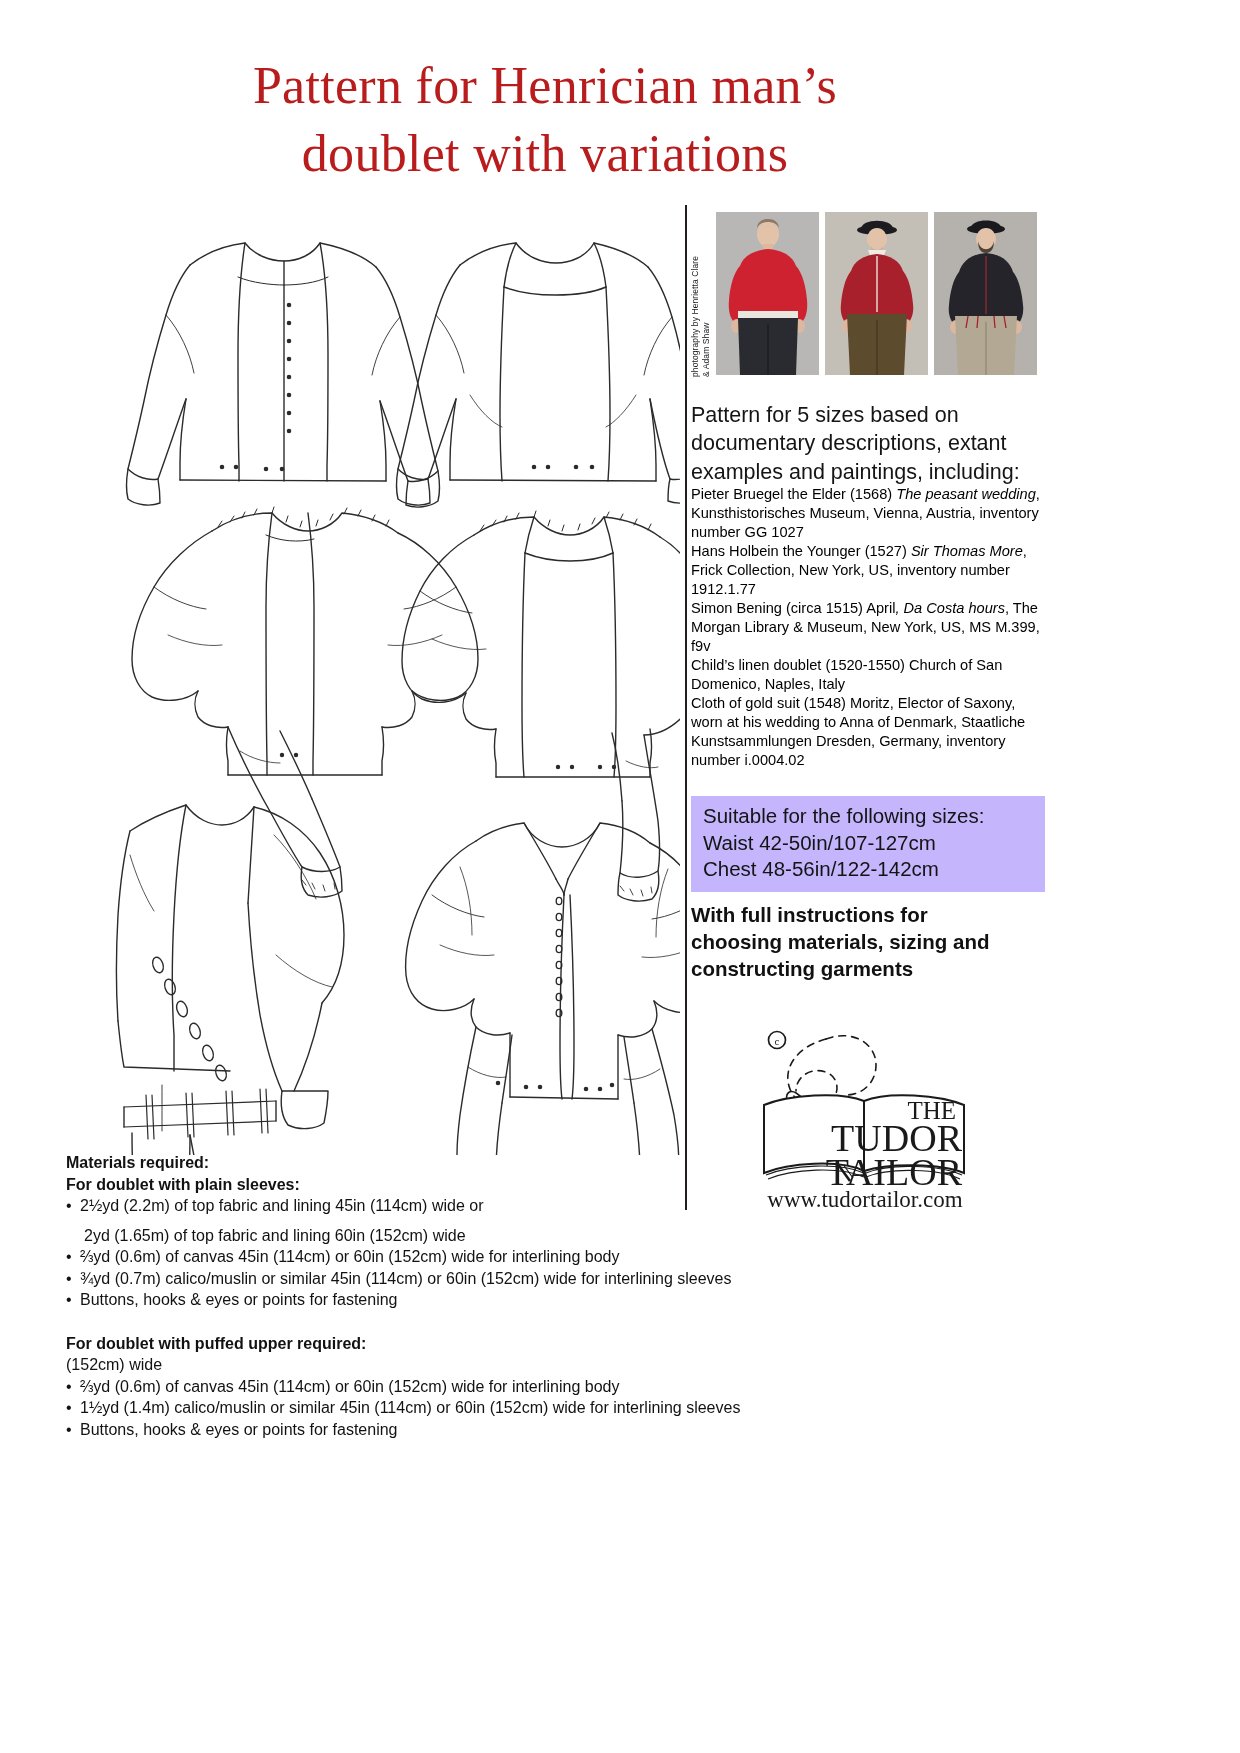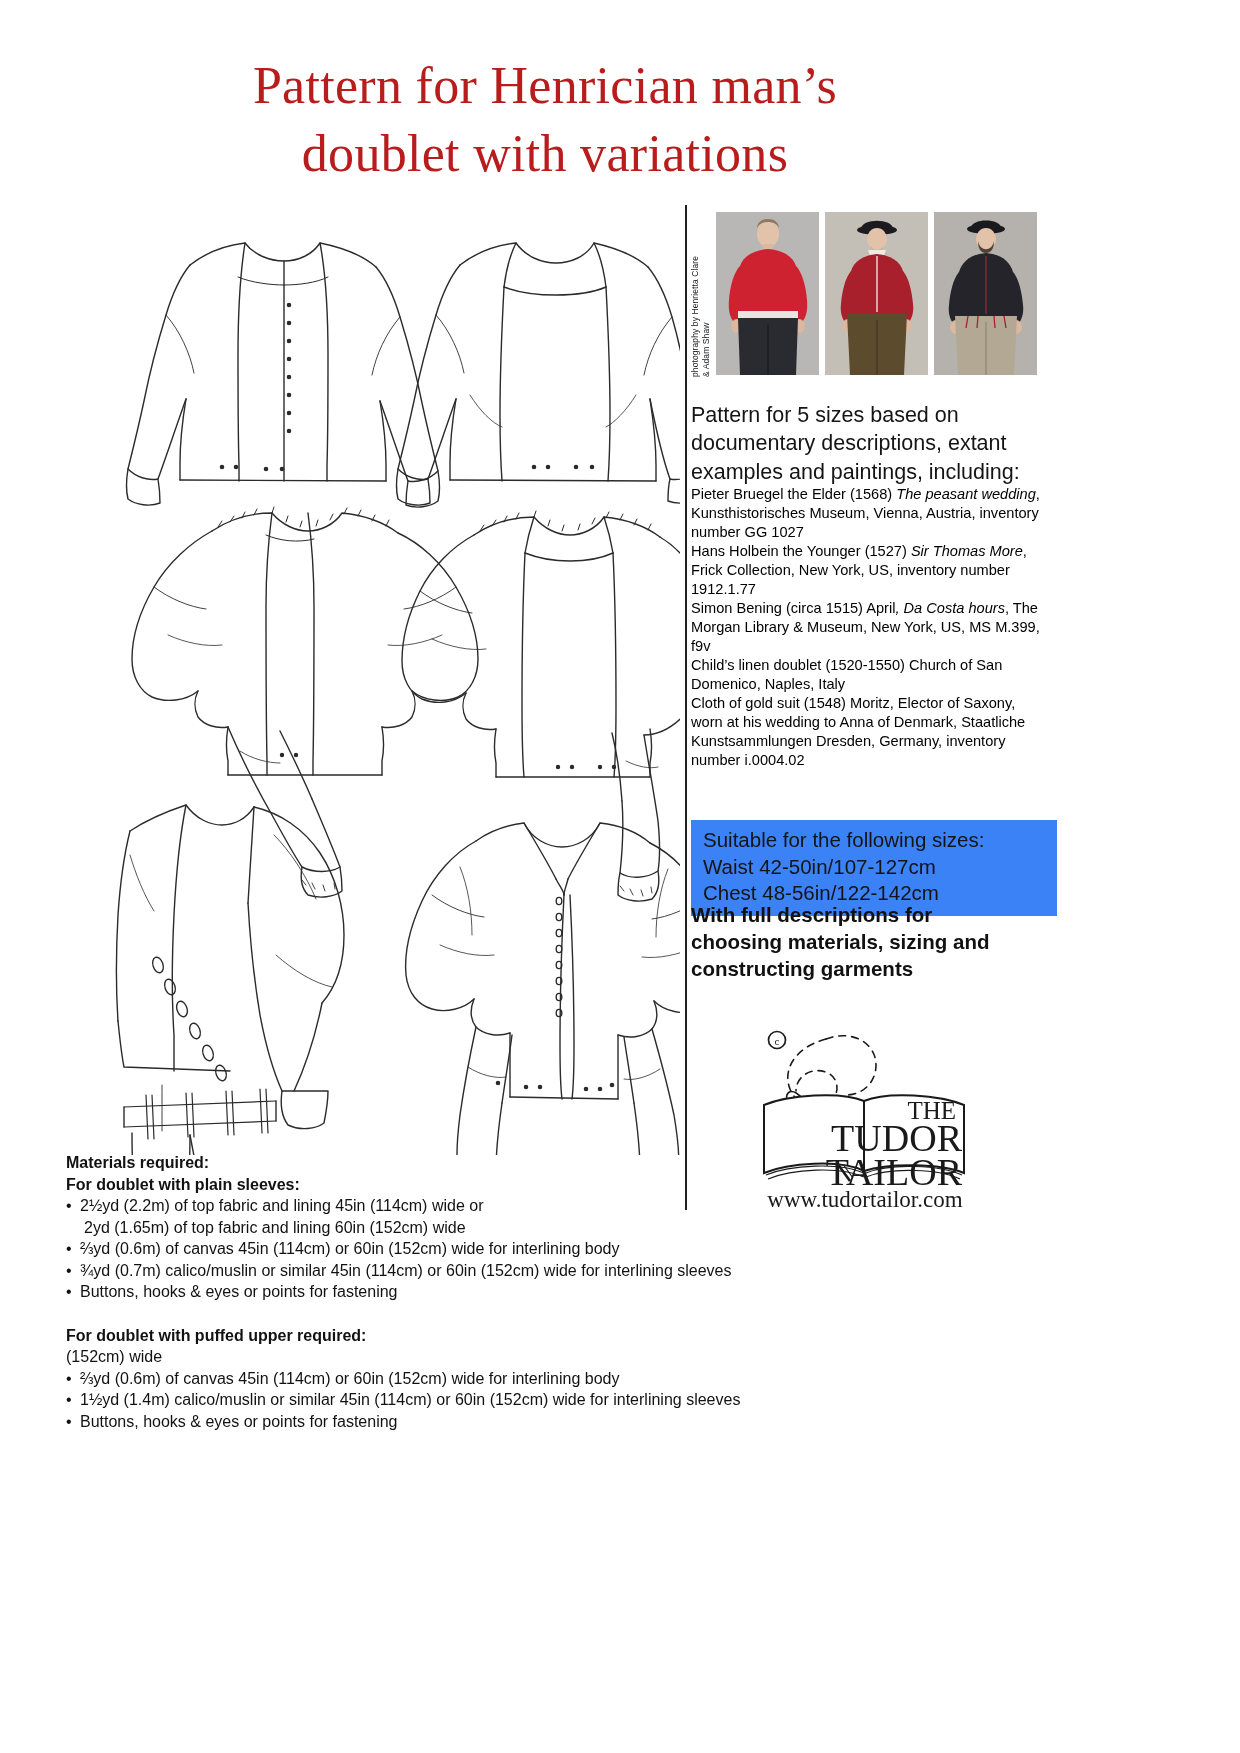--- a/index.html
+++ b/index.html
@@ -100,26 +100,25 @@
     color: #000000;
   }
   .rc-sources .src { display: block; }
   .rc-sources i { font-style: italic; }
 
   .pink-box {
     position: absolute;
     left: 691px;
     top: 796px;
     width: 332px;
-    padding: 7px 22px 9px 12px;
-    background: #3b82f6;
+    padding: 7px 10px 9px 12px;
+    background: #c4b5fd;
     font-size: 20.5px;
     line-height: 1.30;
     color: #141414;
-    margin-top: 24px;
   }
   .pink-box div { display: block; }
 
   .rc-instr {
     top: 902px;
     font-size: 20.5px;
     line-height: 1.31;
     font-weight: bold;
     color: #111;
   }
@@ -141,21 +140,21 @@
     left: 66px;
     top: 1152px;
     width: 1110px;
     font-size: 16px;
     line-height: 1.345;
     color: #121212;
   }
   .materials .hd { font-weight: bold; }
   .materials .li { padding-left: 0; }
   .materials .li .b { display: inline-block; width: 14px; }
-  .materials .cont { padding-left: 18px; }
+  .materials .cont { padding-left: 18px; margin-top: 8px; }
   .materials .gap { height: 22px; }
   .materials .row { display: block; }
 </style>
 </head>
 <body>
 
 <div class="title-block">
   <span class="title-line">Pattern for Henrician man’s</span>
   <span class="title-line">doublet with variations</span>
 </div>
@@ -528,21 +527,21 @@
   <span class="src"><span>Cloth of gold suit (1548) Moritz, Elector of Saxony, worn at his wedding to Anna of Denmark, Staatliche Kunstsammlungen Dresden, Germany, inventory number i.0004.02</span></span>
 </div>
 
 <div class="pink-box">
   <div>Suitable for the following sizes:</div>
   <div>Waist 42-50in/107-127cm</div>
   <div>Chest 48-56in/122-142cm</div>
 </div>
 
 <div class="rc rc-instr">
-  <div>With full descriptions for</div>
+  <div>With full instructions for</div>
   <div>choosing materials, sizing and</div>
   <div>constructing garments</div>
 </div>
 
 <div class="logo">
 <svg width="330" height="225" viewBox="0 0 330 225">
 
   <g fill="none" stroke="#1a1a1a" stroke-width="1.6" stroke-dasharray="7 6" stroke-linecap="round">
     <path d="M126 54 C96 62 82 84 90 104 C96 120 114 126 128 118 C140 111 140 94 128 88 C114 81 96 90 96 106"></path>
     <path d="M126 54 C152 44 176 58 176 80 C176 98 162 110 146 110"></path>

